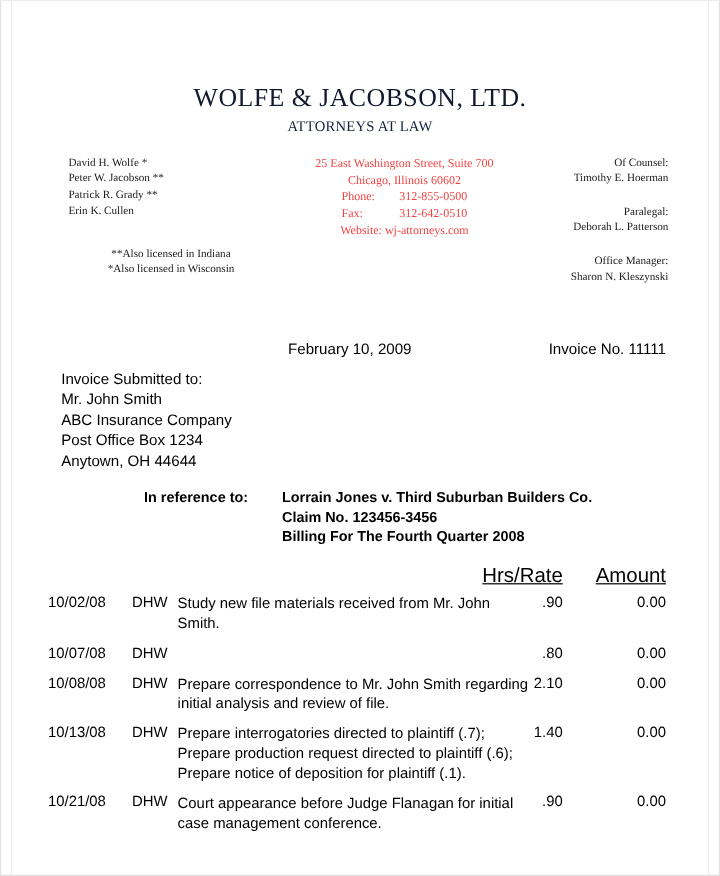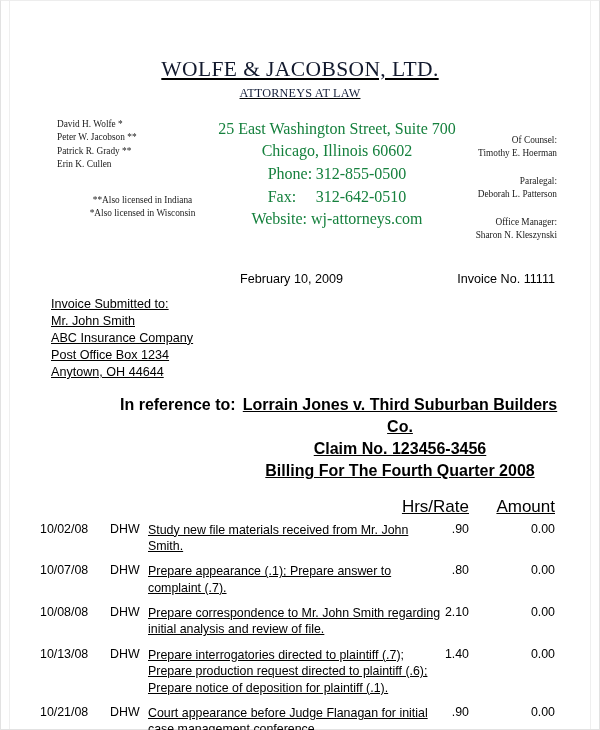--- a/index.html
+++ b/index.html
@@ -36,24 +36,23 @@
   .page::after {
     content: "";
     position: absolute;
     right: 8px; top: 0; bottom: 0;
     width: 1px;
     background: #efefef;
   }
 
   .inner {
     position: relative;
-    padding: 0 34px;
+    padding: 12px 34px;
     height: 100%;
     box-sizing: border-box;
-    text-decoration: underline;
   }
 
   
   .firm-name {
     text-align: center;
     font-family: "Liberation Serif", serif;
     font-size: 21.5px;
     letter-spacing: 0.4px;
     color: #131a2e;
     margin: 0;
@@ -92,23 +91,23 @@
     padding-left: 6px;
   }
 
   .col-center {
     position: absolute;
     left: 162px;
     top: 0;
     width: 280px;
     text-align: center;
     font-family: "Liberation Serif", serif;
-    font-size: 16px;
+    font-size: 10px;
     line-height: 1.42;
-    color: #15803d;
+    color: #ef4444;
   }
   .col-center .pair {
     display: inline-block;
     text-align: left;
   }
   .col-center .pair .lbl {
     display: inline-block;
     width: 48px;
   }
 
@@ -117,21 +116,21 @@
     right: 8px;
     top: 0;
     width: 150px;
     text-align: right;
     font-family: "Liberation Serif", serif;
     font-size: 9.3px;
     line-height: 1.46;
     color: #1a1a1a;
   }
   .col-right .grp { margin-top: 14px; }
-  .col-right .grp:first-child { margin-top: 16px; }
+  .col-right .grp:first-child { margin-top: 0; }
 
   
   .meta-row {
     position: relative;
     margin-top: 49px;
     height: 18px;
     font-size: 12.6px;
   }
   .meta-date {
     position: absolute;
@@ -149,24 +148,23 @@
     margin-left: 16px;
     font-size: 12.6px;
     line-height: 1.36;
   }
 
   
   .ref-block {
     position: relative;
     margin-top: 13px;
     margin-left: 16px;
-    font-size: 16px;
+    font-size: 12px;
     font-weight: bold;
     line-height: 1.38;
-    text-align: center;
   }
   .ref-label {
     position: absolute;
     left: 69px;
     top: 0;
   }
   .ref-lines {
     margin-left: 184px;
   }
 
@@ -314,22 +312,20 @@
         <div class="c-init">DHW</div>
         <div class="c-desc">Study new file materials received from Mr. John
 Smith.</div>
         <div class="c-hrs">.90</div>
         <div class="c-amt">0.00</div>
       </div>
 
       <div class="row">
         <div class="c-date">10/07/08</div>
         <div class="c-init">DHW</div>
-        <div class="c-desc">Prepare appearance (.1); Prepare answer to
-   complaint (.7).</div>
         <div class="c-hrs">.80</div>
         <div class="c-amt">0.00</div>
       </div>
 
       <div class="row">
         <div class="c-date">10/08/08</div>
         <div class="c-init">DHW</div>
         <div class="c-desc">Prepare correspondence to Mr. John Smith regarding
  initial analysis and review of file.</div>
         <div class="c-hrs">2.10</div>

